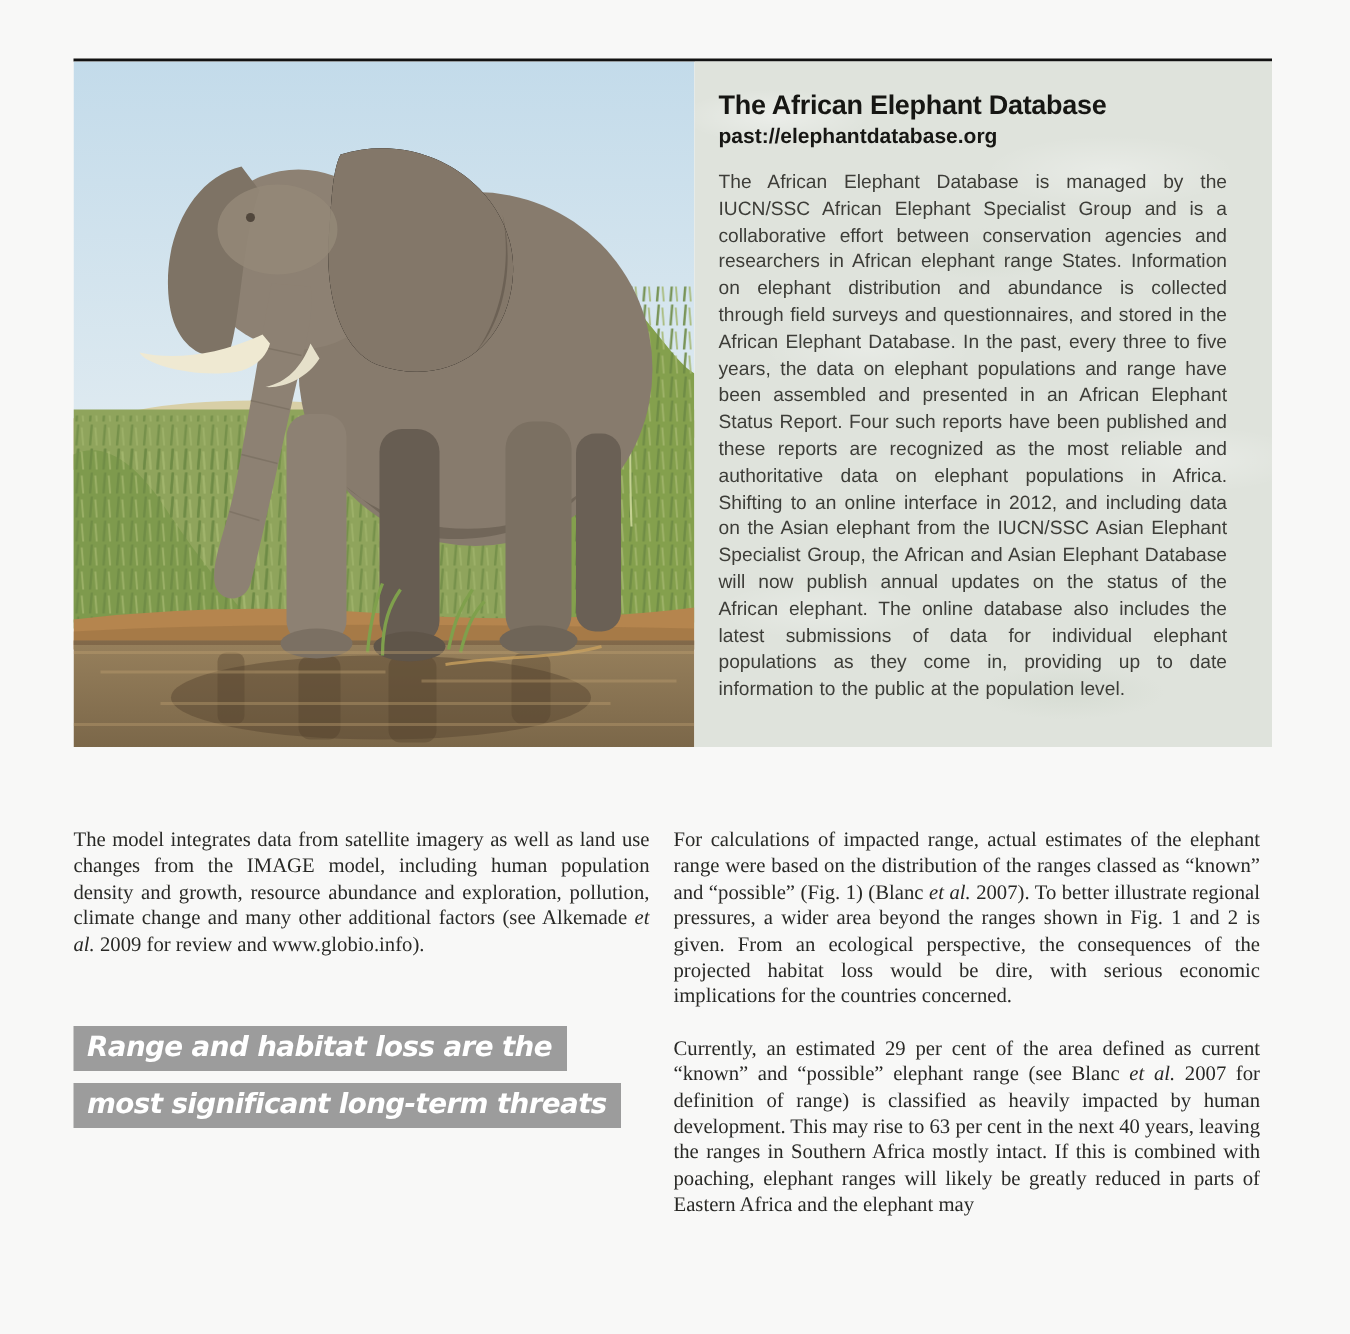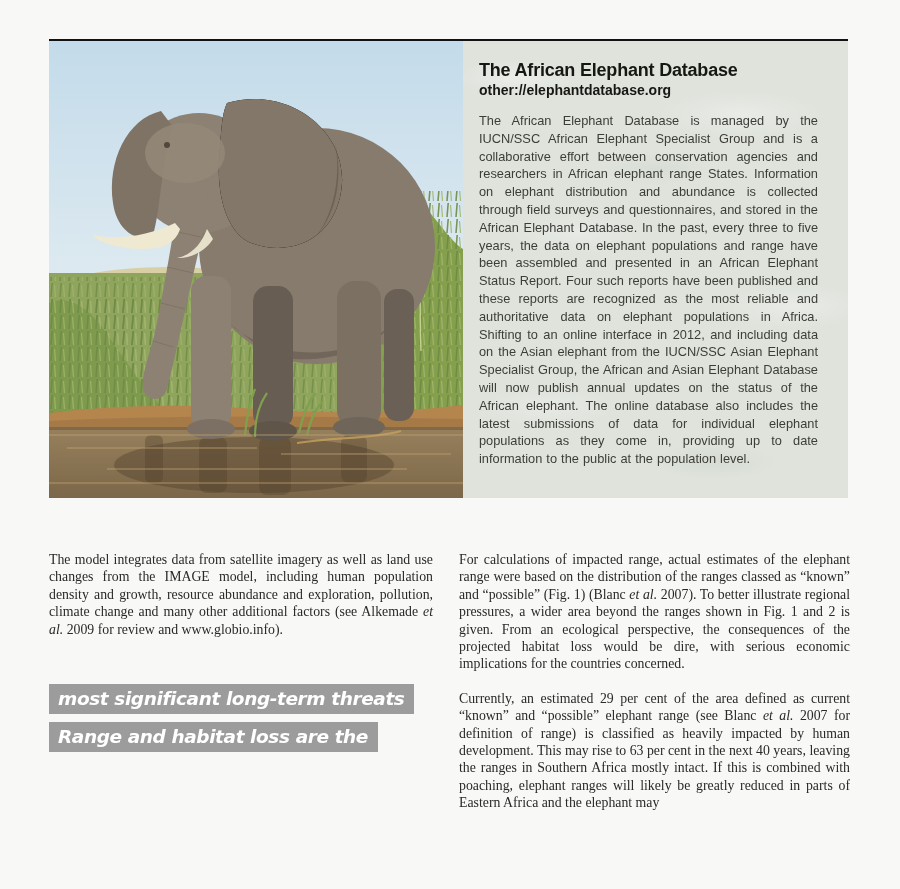--- a/index.html
+++ b/index.html
@@ -22,21 +22,21 @@
       radial-gradient(90px 26px at 65% 92%, rgba(203,211,199,.45), rgba(203,211,199,0) 70%),
       radial-gradient(80px 24px at 50% 28%, rgba(203,211,199,.35), rgba(203,211,199,0) 70%);
     overflow:hidden;
   }
   .sb-title{margin:0;font-size:18px;line-height:22px;font-weight:bold;color:#161613;letter-spacing:-.2px;}
   .sb-url{font-size:14px;line-height:18px;font-weight:bold;color:#161613;}
   .sb-body{margin:13px 12px 0 0;font-size:12.8px;line-height:17.8px;text-align:justify;color:#3d3d38;word-spacing:.5px;}
   .col{position:absolute;top:551px;font-family:"Liberation Serif",serif;font-size:13.8px;line-height:17.4px;color:#292926;text-align:justify;}
   .col p{margin:0;}
   .col-left{left:49px;width:384px;font-family:Liberation Serif, serif;}
-  .col-right{left:459px;width:391px;height:266px;overflow:hidden;}
+  .col-right{left:449px;width:391px;height:266px;overflow:hidden;}
   .col-right p + p{margin-top:17px;}
   .col em{font-style:italic;}
   .pullquote{position:absolute;left:49px;top:684px;}
   .pq-line{margin-bottom:8px;line-height:0;}
   .pq-text{
     display:inline-block;background:#9c9c9c;color:#ffffff;
     font-family:"DejaVu Sans",sans-serif;font-weight:bold;font-style:italic;
     font-size:18.5px;line-height:21px;letter-spacing:-.4px;padding:4px 10px 5px 9px;
   }
 </style>
@@ -142,31 +142,31 @@
         <rect x="18" y="406" width="190" height="2"></rect>
         <rect x="232" y="412" width="170" height="2"></rect>
         <rect x="58" y="427" width="300" height="2"></rect>
         <rect x="0" y="441" width="414" height="2"></rect>
       </g>
     </svg>
   </figure>
 
   <aside class="sidebar">
     <h2 class="sb-title">The African Elephant Database</h2>
-    <div class="sb-url">other://elephantdatabase.org</div>
+    <div class="sb-url">past://elephantdatabase.org</div>
     <p class="sb-body">The African Elephant Database is managed by the IUCN/SSC African Elephant Specialist Group and is a collaborative effort between conservation agencies and researchers in African elephant range States. Information on elephant distribution and abundance is collected through field surveys and questionnaires, and stored in the African Elephant Database. In the past, every three to five years, the data on elephant populations and range have been assembled and presented in an African Elephant Status Report. Four such reports have been published and these reports are recognized as the most reliable and authoritative data on elephant populations in Africa. Shifting to an online interface in 2012, and including data on the Asian elephant from the IUCN/SSC Asian Elephant Specialist Group, the African and Asian Elephant Database will now publish annual updates on the status of the African elephant. The online database also includes the latest submissions of data for individual elephant populations as they come in, providing up to date information to the public at the population level.</p>
   </aside>
 
   <section class="col col-left">
     <p><span>The model integrates data from satellite imagery as well as land use changes from the IMAGE model, including human population density and growth, resource abundance and exploration, pollution, climate change and many other additional factors (see Alkemade </span><em>et al.</em><span> 2009 for review and www.globio.info).</span></p>
   </section>
 
   <div class="pullquote">
+      <div class="pq-line"><span class="pq-text">Range and habitat loss are the</span></div>
       <div class="pq-line"><span class="pq-text">most significant long-term threats</span></div>
-      <div class="pq-line"><span class="pq-text">Range and habitat loss are the</span></div>
     </div>
 
   <section class="col col-right">
     <p><span>For calculations of impacted range, actual estimates of the elephant range were based on the distribution of the ranges classed as “known” and “possible” (Fig. 1) (Blanc </span><em>et al.</em><span> 2007). To better illustrate regional pressures, a wider area beyond the ranges shown in Fig. 1 and 2 is given. From an ecological perspective, the consequences of the projected habitat loss would be dire, with serious economic implications for the countries concerned.</span></p>
     <p><span>Currently, an estimated 29 per cent of the area defined as current “known” and “possible” elephant range (see Blanc </span><em>et al.</em><span> 2007 for definition of range) is classified as heavily impacted by human development. This may rise to 63 per cent in the next 40 years, leaving the ranges in Southern Africa mostly intact. If this is combined with poaching, elephant ranges will likely be greatly reduced in parts of Eastern Africa and the elephant may</span></p>
   </section>
 
 </div>
 
 </body></html>

